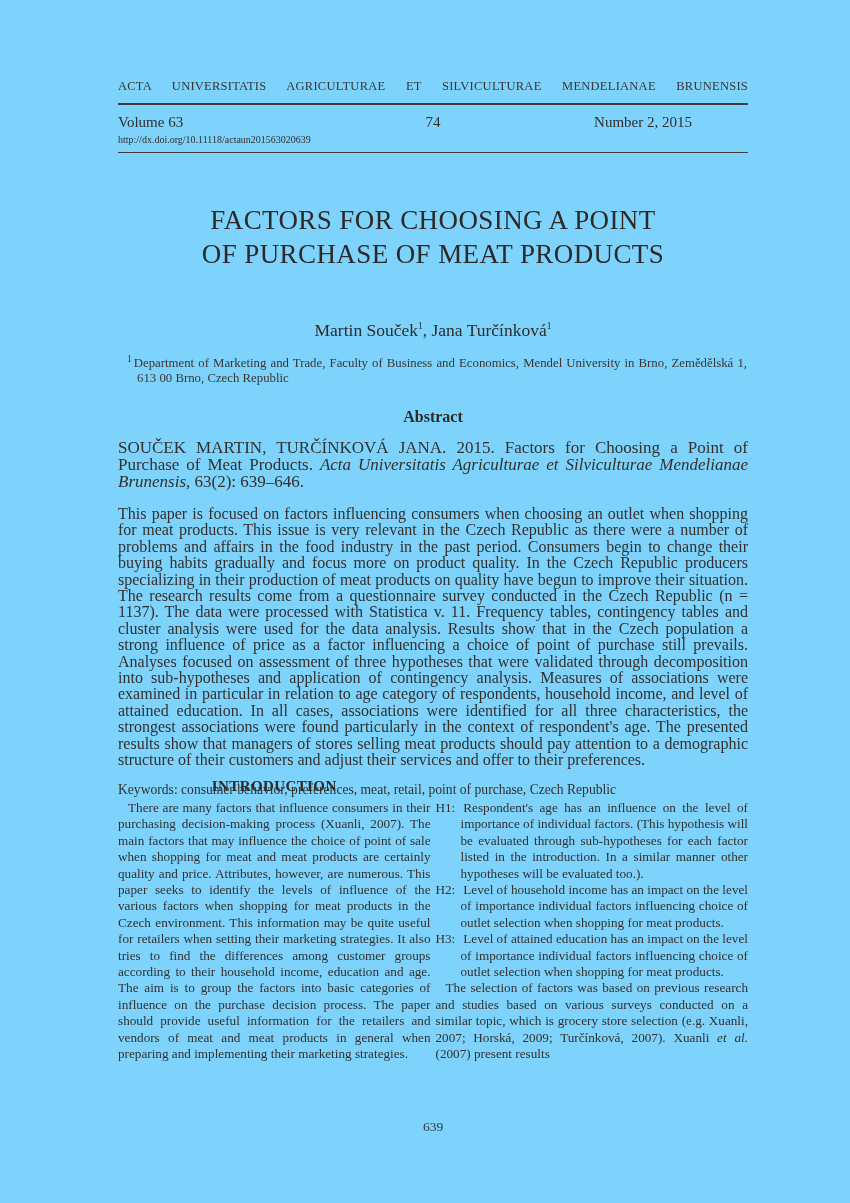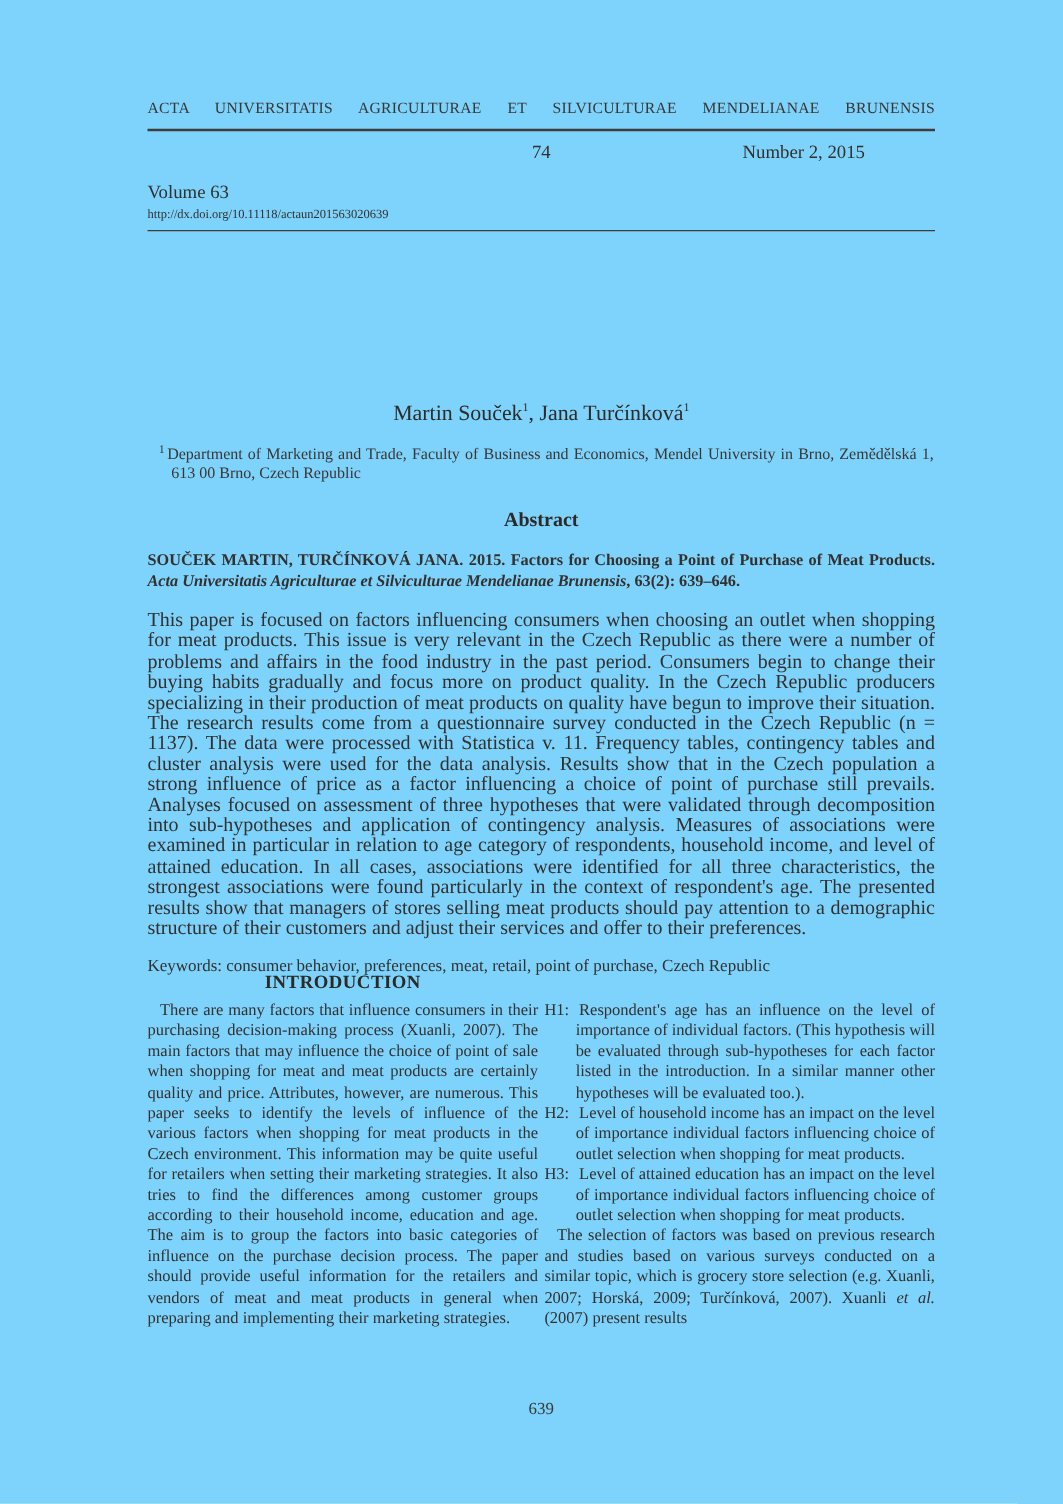--- a/index.html
+++ b/index.html
@@ -43,21 +43,21 @@
     border-top: 1.6px solid #403c3a;
     margin-top: 7px;
   }
   .vol-row {
     display: flex;
     margin-top: 9px;
     font-size: 15px;
     color: #332f2d;
   }
   .vol-row .cell { flex: 1; }
-  .vol-row .c-left   { text-align: left; margin-top: 32px; }
+  .vol-row .c-left   { text-align: left; }
   .vol-row .c-center { text-align: center; }
   .vol-row .c-right  { text-align: center; }
   .doi {
     font-size: 10px;
     margin-top: 3px;
   }
 
   
   .title {
     position: absolute; left: 118px; top: 203px; width: 630px;
@@ -93,24 +93,23 @@
   }
   .abstract-heading {
     margin: 0;
     text-align: center;
     font-size: 16px;
     font-weight: 700;
     color: #2c2927;
   }
   .citation {
     margin-top: 13px;
-    font-size: 13px;
+    font-size: 17px;
     line-height: 17px;
     text-align: justify;
-    font-weight: bold;
   }
   .abstract-body {
     margin-top: 16px;
     font-size: 16px;
     line-height: 16.4px;
     text-align: justify;
   }
   .keywords {
     margin-top: 13px;
     font-size: 13.6px;
@@ -170,20 +169,24 @@
     <div class="rule-thick"></div>
     <div class="vol-row">
       <span class="cell c-left">Volume 63</span>
       <span class="cell c-center">74</span>
       <span class="cell c-right">Number 2, 2015</span>
     </div>
     <div class="doi">http://dx.doi.org/10.11118/actaun201563020639</div>
     <div class="rule-thin"></div>
   </header>
 
+  <h1 class="title">
+    <span>FACTORS FOR CHOOSING A POINT</span>
+    <span>OF PURCHASE OF MEAT PRODUCTS</span>
+  </h1>
 
   <div class="authors"><span>Martin Souček</span><sup>1</sup><span>, </span><span>Jana Turčínková</span><sup>1</sup></div>
 
   <div class="affiliation"><sup>1</sup><span>Department of Marketing and Trade, Faculty of Business and Economics, Mendel University in Brno, Zemědělská 1, 613 00 Brno, Czech Republic</span></div>
 
   <section class="abstract-block">
     <h2 class="abstract-heading">Abstract</h2>
     <p class="citation"><span>SOUČEK MARTIN, TURČÍNKOVÁ JANA. 2015. Factors for Choosing a Point of Purchase of Meat Products. </span><em>Acta Universitatis Agriculturae et Silviculturae Mendelianae Brunensis</em><span>, 63(2): 639–646.</span></p>
     <p class="abstract-body">This paper is focused on factors influencing consumers when choosing an outlet when shopping for meat products. This issue is very relevant in the Czech Republic as there were a number of problems and affairs in the food industry in the past period. Consumers begin to change their buying habits gradually and focus more on product quality. In the Czech Republic producers specializing in their production of meat products on quality have begun to improve their situation. The research results come from a questionnaire survey conducted in the Czech Republic (n = 1137). The data were processed with Statistica v. 11. Frequency tables, contingency tables and cluster analysis were used for the data analysis. Results show that in the Czech population a strong influence of price as a factor influencing a choice of point of purchase still prevails. Analyses focused on assessment of three hypotheses that were validated through decomposition into sub-hypotheses and application of contingency analysis. Measures of associations were examined in particular in relation to age category of respondents, household income, and level of attained education. In all cases, associations were identified for all three characteristics, the strongest associations were found particularly in the context of respondent's age. The presented results show that managers of stores selling meat products should pay attention to a demographic structure of their customers and adjust their services and offer to their preferences.</p>
     <p class="keywords">Keywords: consumer behavior, preferences, meat, retail, point of purchase, Czech Republic</p>

